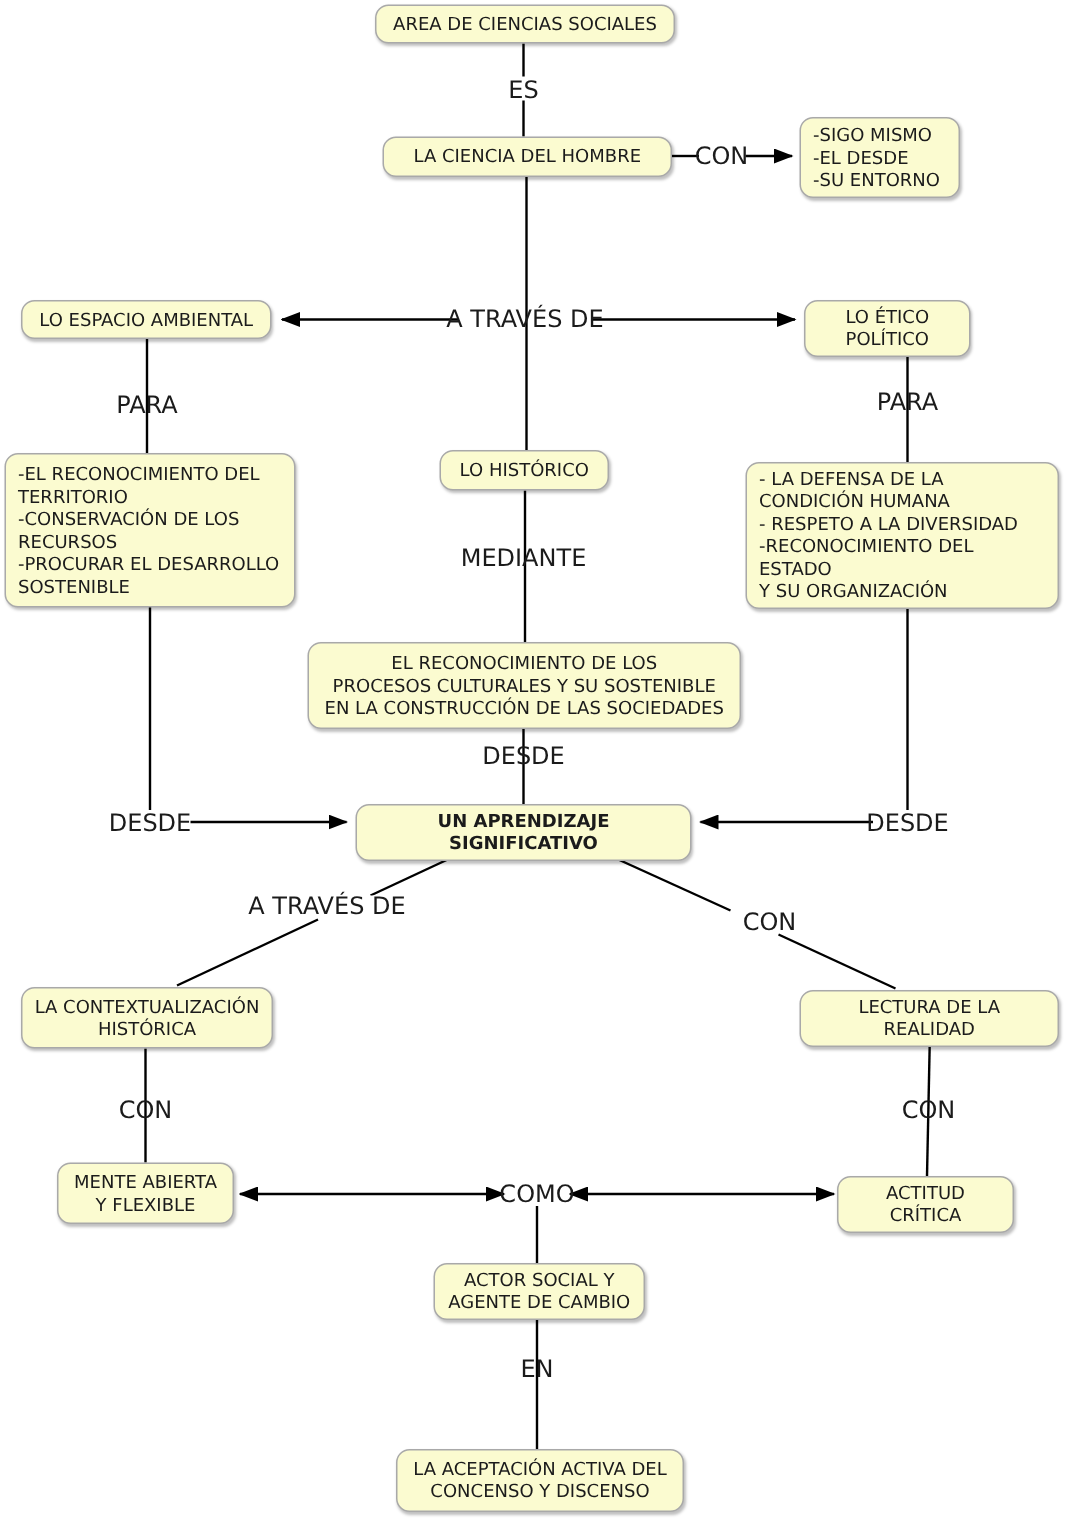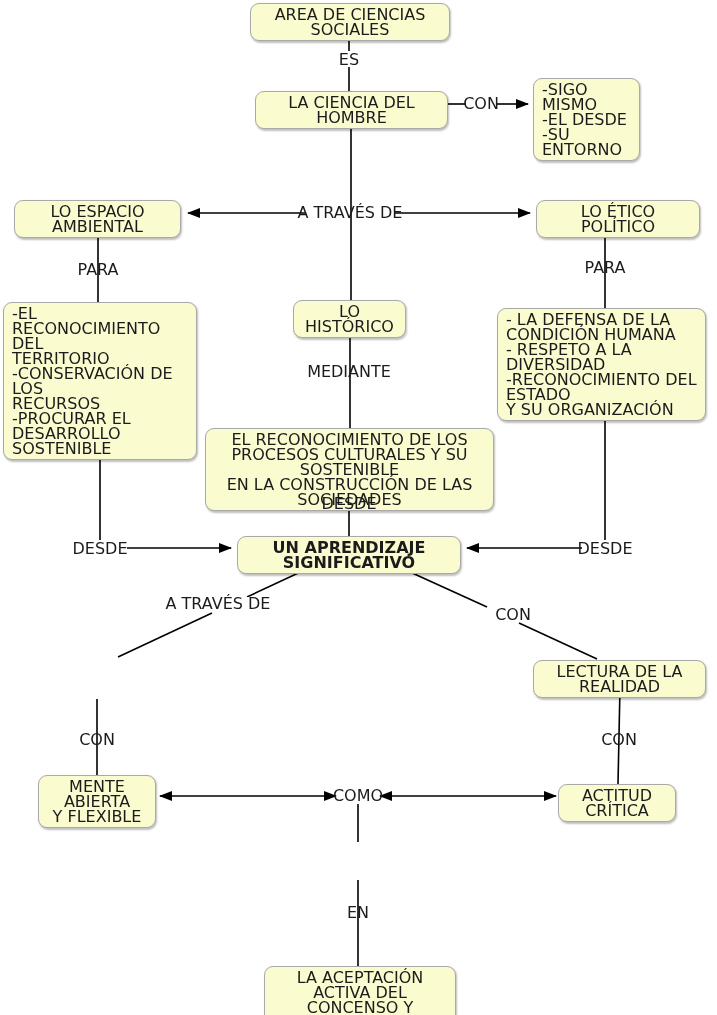--- a/index.html
+++ b/index.html
@@ -10,21 +10,21 @@
   }
   svg.wires { position:absolute; left:0; top:0; }
   svg.wires line { stroke:var(--line-color,#000); stroke-width:1.6; }
   svg.wires .arrow { fill:var(--line-color,#000); }
   .node {
     position:absolute; box-sizing:border-box;
     background:var(--node-fill,#fbfbd0);
     border:1.5px solid var(--node-border,#a9a9a9);
     border-radius:9px;
     display:flex; align-items:center; justify-content:center;
-    text-align:center; font-size:16px; line-height:15px;
+    text-align:center; font-size:12px; line-height:15px;
     color:var(--text-color,#1b1b1b);
     padding:3px 8px; white-space:pre-line;
     box-shadow:1px 1.5px 2px rgba(0,0,0,0.25);
   }
   .node.list { justify-content:flex-start; text-align:left; align-items:center; }
   .lbl {
     position:absolute; transform:translateX(-50%);
     font-size:16px; line-height:14px; white-space:nowrap;
     color:var(--text-color,#1b1b1b);
   }
@@ -70,41 +70,45 @@
     <line x1="358" y1="804" x2="358" y2="842"></line>
     <line x1="358" y1="880" x2="358" y2="966"></line>
   </svg>
 
   <div class="node" style="left:250px;top:3px;width:200px;min-height:26px;">AREA DE CIENCIAS SOCIALES</div>
   <div class="node" style="left:255px;top:91px;width:193px;min-height:27px;">LA CIENCIA DEL HOMBRE</div>
   <div class="node list" style="left:533px;top:78px;width:107px;min-height:54px;">-SIGO MISMO
 -EL DESDE
 -SU ENTORNO</div>
   <div class="node" style="left:14px;top:200px;width:167px;min-height:26px;">LO ESPACIO AMBIENTAL</div>
-  <div class="node" style="left:536px;top:200px;width:164px;min-height:27px;">LO ÉTICO POLÍTICO</div>
+  <div class="node" style="left:536px;top:200px;width:111px;min-height:27px;">LO ÉTICO POLÍTICO</div>
   <div class="node" style="left:293px;top:300px;width:113px;min-height:27px;">LO  HISTÓRICO</div>
   <div class="node list" style="left:3px;top:302px;width:194px;min-height:103px;">-EL RECONOCIMIENTO DEL
 TERRITORIO
 -CONSERVACIÓN DE LOS
 RECURSOS
 -PROCURAR EL DESARROLLO
 SOSTENIBLE</div>
   <div class="node list" style="left:497px;top:308px;width:209px;min-height:91px;">- LA DEFENSA DE LA
 CONDICIÓN HUMANA
 - RESPETO A LA DIVERSIDAD
 -RECONOCIMIENTO DEL ESTADO
 Y SU ORGANIZACIÓN</div>
   <div class="node" style="left:205px;top:428px;width:289px;min-height:58px;">EL RECONOCIMIENTO DE LOS
 PROCESOS CULTURALES Y SU SOSTENIBLE
 EN LA CONSTRUCCIÓN DE LAS SOCIEDADES</div>
   <div class="node" style="left:237px;top:536px;width:224px;min-height:26px;font-weight:bold;">UN APRENDIZAJE SIGNIFICATIVO</div>
+  <div class="node" style="left:14px;top:658px;width:168px;min-height:41px;">LA CONTEXTUALIZACIÓN
+HISTÓRICA</div>
   <div class="node" style="left:533px;top:660px;width:173px;min-height:27px;">LECTURA DE LA REALIDAD</div>
   <div class="node" style="left:38px;top:775px;width:118px;min-height:41px;">MENTE ABIERTA
 Y FLEXIBLE</div>
   <div class="node" style="left:558px;top:784px;width:118px;min-height:28px;">ACTITUD CRÍTICA</div>
+  <div class="node" style="left:289px;top:842px;width:141px;min-height:38px;">ACTOR SOCIAL Y
+AGENTE DE CAMBIO</div>
   <div class="node" style="left:264px;top:966px;width:192px;min-height:42px;text-align:center;">LA ACEPTACIÓN ACTIVA DEL
 CONCENSO Y DISCENSO</div>
 
   <div class="lbl" style="left:349px;top:53px;">ES</div>
   <div class="lbl" style="left:481px;top:97px;">CON</div>
   <div class="lbl" style="left:350px;top:206px;">A TRAVÉS DE</div>
   <div class="lbl" style="left:98px;top:263px;">PARA</div>
   <div class="lbl" style="left:605px;top:261px;">PARA</div>
   <div class="lbl" style="left:349px;top:365px;">MEDIANTE</div>
   <div class="lbl" style="left:349px;top:497px;">DESDE</div>

